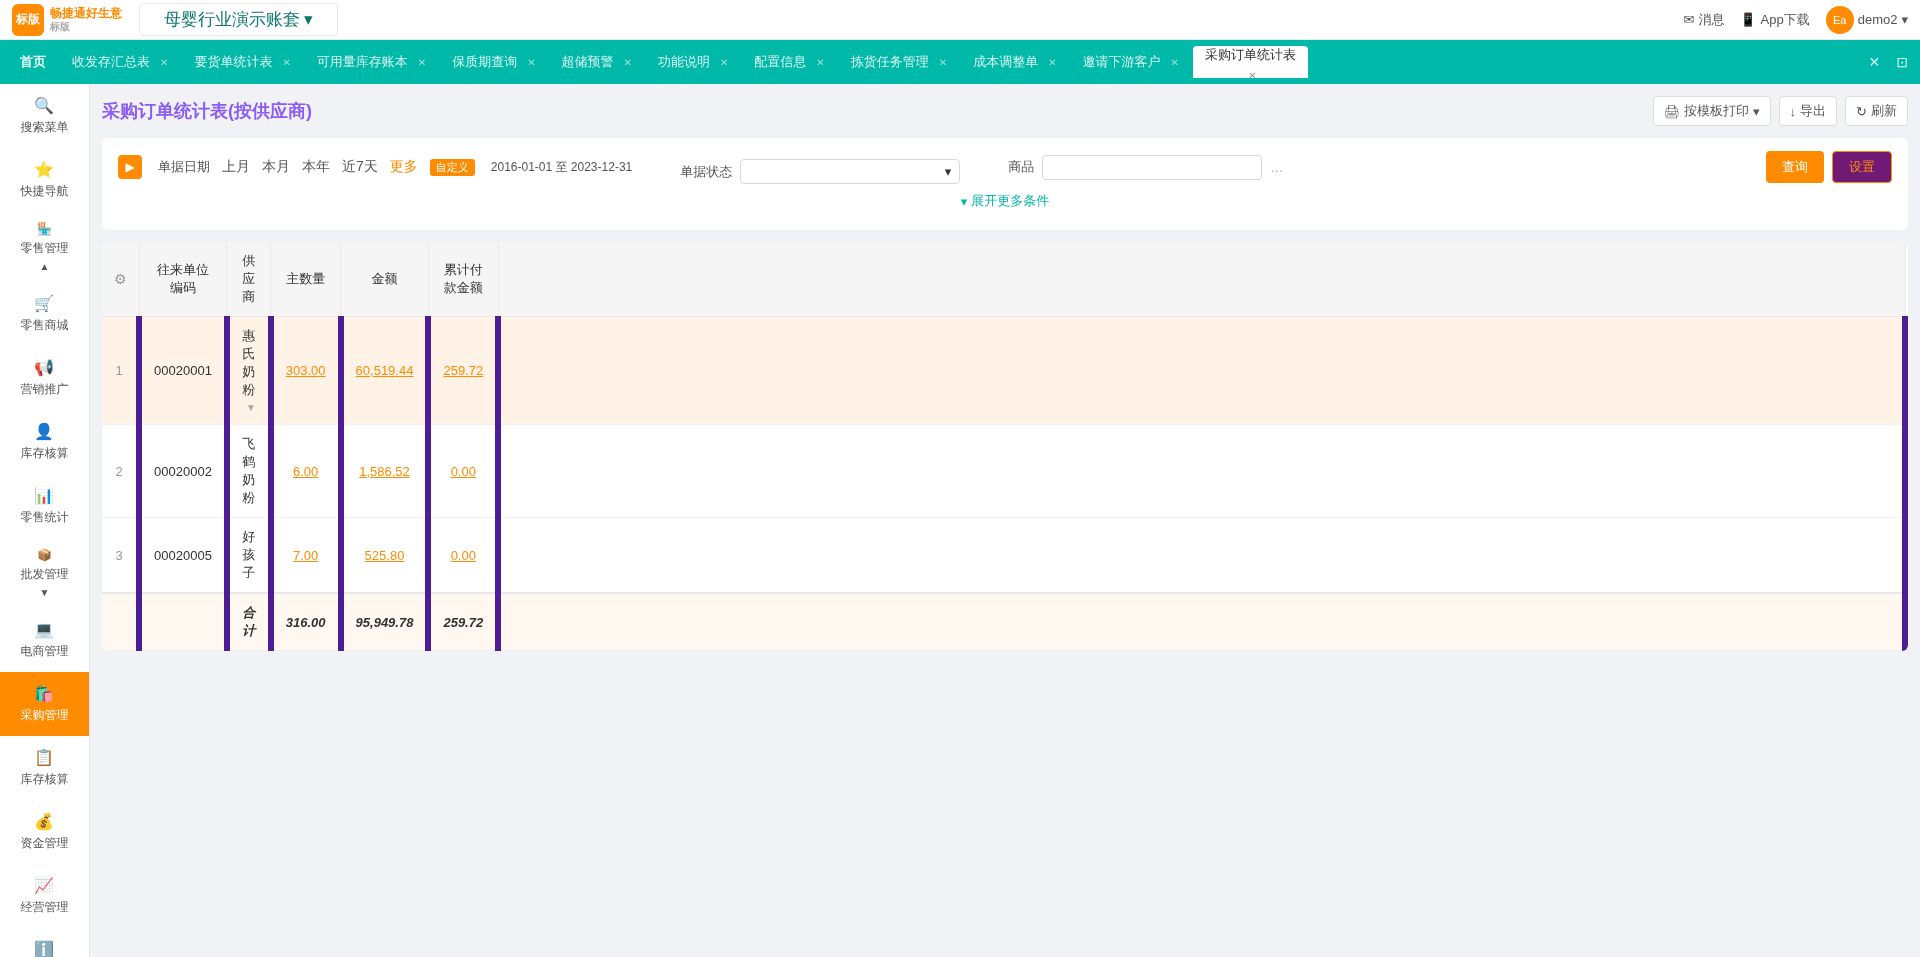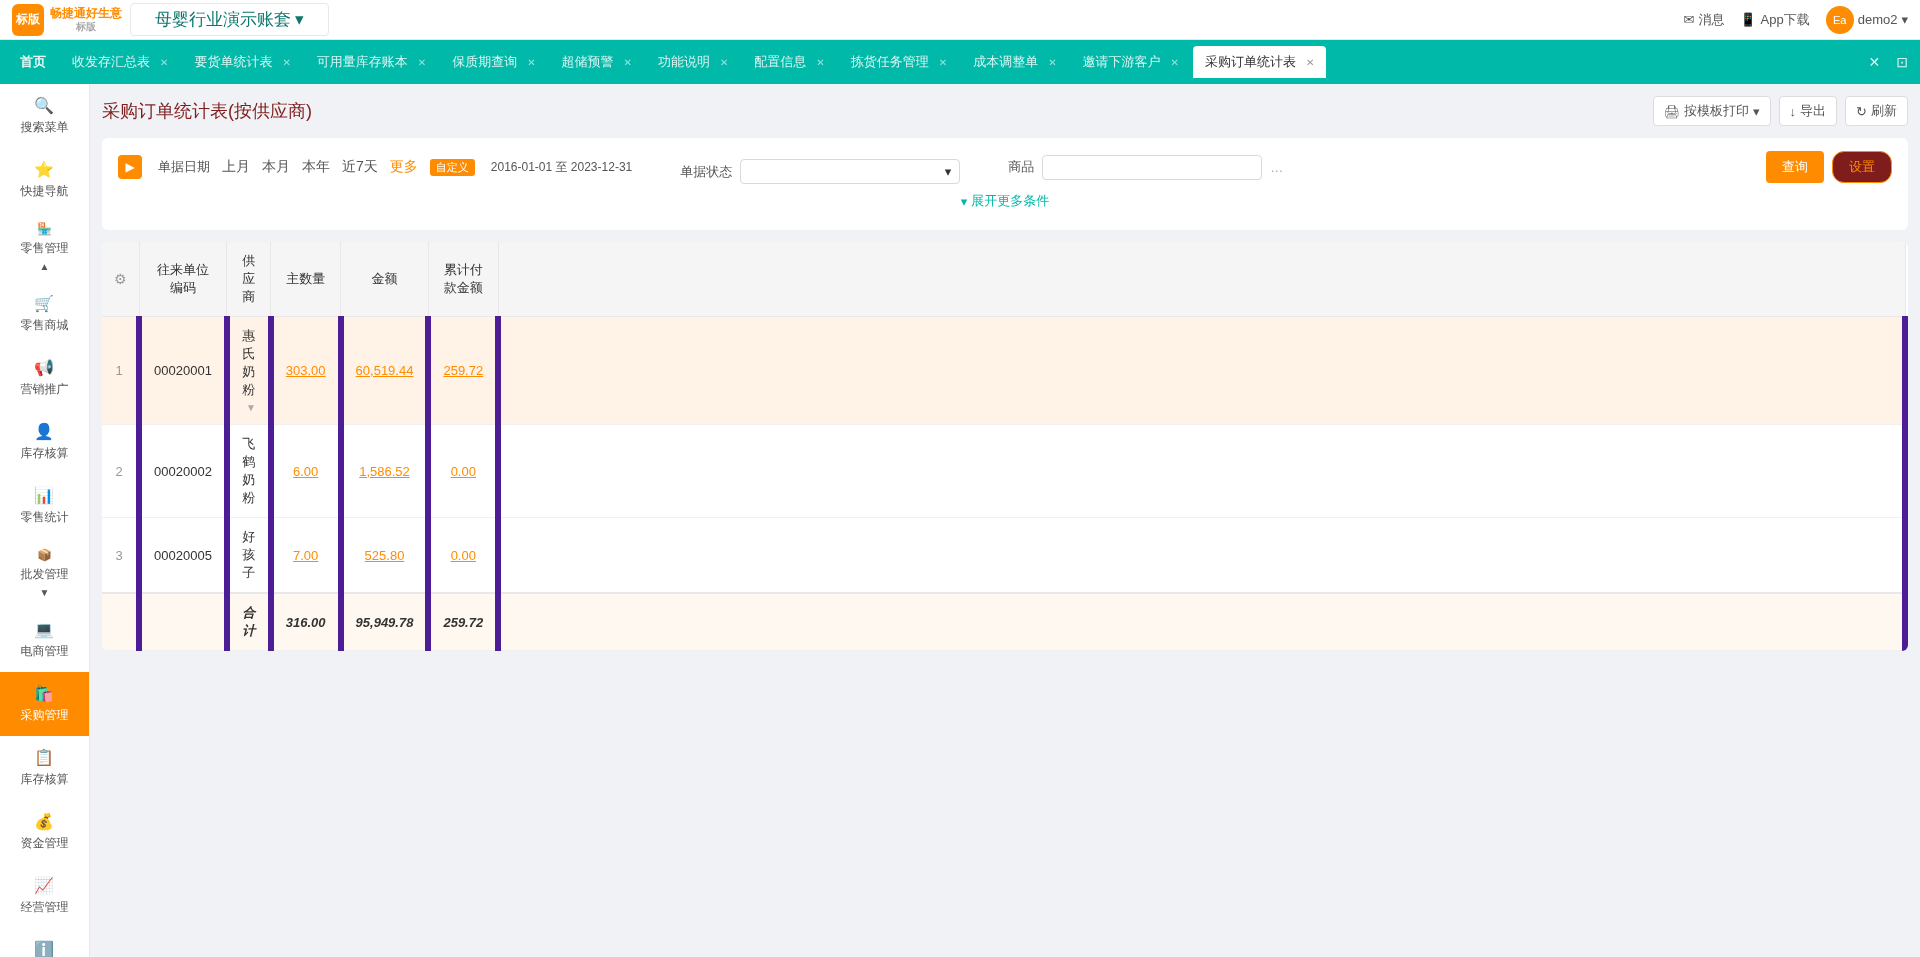--- a/index.html
+++ b/index.html
@@ -1,58 +1,58 @@
 <!DOCTYPE html>
 <html><head>
   <meta charset="utf-8">
   <style>
     * { margin: 0; padding: 0; box-sizing: border-box; }
     body { font-family: 'Microsoft YaHei', Arial, sans-serif; font-size: 13px; background: #f5f5f5; width: 1920px; min-height: 957px; overflow-x: hidden; }
 
     
     .top-bar { height: 40px; background: #fff; display: flex; align-items: center; justify-content: space-between; padding: 0 12px; border-bottom: 1px solid #e8e8e8; }
-    .top-bar-left { display: flex; align-items: center; gap: 8px; text-align: center; }
+    .top-bar-left { display: flex; align-items: center; gap: 17px; }
     .logo-area { display: flex; align-items: center; gap: 6px; }
     .logo-icon { width: 32px; height: 32px; background: #ff8c00; border-radius: 6px; display: flex; align-items: center; justify-content: center; color: white; font-size: 12px; font-weight: bold; }
     .logo-text { color: #ff8c00; font-size: 12px; font-weight: bold; line-height: 1.2; }
     .workspace-selector { display: flex; align-items: center; gap: 4px; color: #0f766e; font-size: 17px; padding: 4px 24px; border: 1px solid #e8e8e8; border-radius: 4px; cursor: pointer; }
     .top-bar-right { display: flex; align-items: center; gap: 16px; }
     .top-bar-action { display: flex; align-items: center; gap: 4px; color: #555; font-size: 13px; cursor: pointer; }
     .avatar { width: 28px; height: 28px; border-radius: 50%; background: #ff8c00; display: flex; align-items: center; justify-content: center; color: white; font-size: 11px; }
 
     
     .nav-tabs { height: 44px; background: #00b9a8; display: flex; align-items: center; padding: 0 8px; gap: 2px; overflow: hidden; }
     .nav-tab { height: 32px; padding: 0 12px; display: flex; align-items: center; gap: 6px; color: rgba(255,255,255,0.85); font-size: 13px; cursor: pointer; border-radius: 4px 4px 0 0; white-space: nowrap; position: relative; }
-    .nav-tab.active { background: #fff; color: #333; border-radius: 4px 4px 0 0; }
+    .nav-tab.active { background: #fff; color: #333; border-radius: 4px 4px 0 0; flex-direction: column; }
     .nav-tab .close-icon { font-size: 10px; color: rgba(255,255,255,0.6); margin-left: 4px; }
     .nav-tab.active .close-icon { color: #999; }
     .nav-tab.home { color: rgba(255,255,255,0.9); font-weight: bold; }
     .nav-tab-end { margin-left: auto; display: flex; align-items: center; gap: 8px; }
     .nav-tab-end-btn { color: rgba(255,255,255,0.85); cursor: pointer; font-size: 14px; padding: 4px; }
 
     
     .layout { display: flex; height: calc(957px - 80px); }
     .sidebar { width: 90px; background: #fff; border-right: 1px solid #e8e8e8; display: flex; flex-direction: column; overflow-y: auto; }
     .sidebar-item { padding: 12px 6px; text-align: center; cursor: pointer; color: #555; font-size: 12px; display: flex; flex-direction: column; align-items: center; gap: 4px; }
     .sidebar-item.active { background: #ff8c00; color: #fff; }
     .sidebar-item .icon { font-size: 16px; }
     .sidebar-item .label { font-size: 12px; }
     .sidebar-group { padding: 10px 6px; text-align: center; cursor: pointer; color: #555; font-size: 12px; display: flex; flex-direction: column; align-items: center; gap: 4px; }
     .sidebar-group .expand-icon { font-size: 10px; }
 
     
     .main { flex: 1; background: #f0f2f5; overflow-y: auto; padding: 12px; }
     .page-header { display: flex; align-items: center; justify-content: space-between; margin-bottom: 12px; }
-    .page-title { font-size: 18px; font-weight: normal; color: #7f1d1d; }
+    .page-title { font-size: 18px; font-weight: bold; color: #8b5cf6; }
     .page-actions { display: flex; align-items: center; gap: 8px; }
     .btn-print { display: flex; align-items: center; gap: 4px; border: 1px solid #ddd; background: #fff; padding: 5px 10px; border-radius: 4px; cursor: pointer; font-size: 13px; color: #555; }
     .btn-export { display: flex; align-items: center; gap: 4px; border: 1px solid #ddd; background: #fff; padding: 5px 10px; border-radius: 4px; cursor: pointer; font-size: 13px; color: #555; }
     .btn-refresh { display: flex; align-items: center; gap: 4px; border: 1px solid #ddd; background: #fff; padding: 5px 10px; border-radius: 4px; cursor: pointer; font-size: 13px; color: #555; }
     .btn-query { background: #ff8c00; color: #fff; border: none; padding: 6px 16px; border-radius: 4px; cursor: pointer; font-size: 13px; }
-    .btn-settings { border: 1px solid #ff8c00; color: #ff8c00; background: #7f1d1d; padding: 6px 16px; border-radius: 12px; cursor: pointer; font-size: 13px; text-align: right; }
+    .btn-settings { border: 1px solid #ff8c00; color: #ff8c00; background: #701a75; padding: 6px 16px; border-radius: 4px; cursor: pointer; font-size: 13px; text-align: right; }
 
     
     .filter-area { background: #fff; border-radius: 6px; padding: 12px 16px; margin-bottom: 12px; }
     .filter-row { display: flex; align-items: center; gap: 16px; flex-wrap: wrap; }
     .filter-toggle { width: 24px; height: 24px; background: #ff8c00; border-radius: 4px; display: flex; align-items: center; justify-content: center; color: white; cursor: pointer; font-size: 12px; flex-shrink: 0; }
     .filter-group { display: flex; align-items: center; gap: 8px; }
     .filter-label { color: #555; font-size: 13px; white-space: nowrap; }
     .date-shortcuts { display: flex; gap: 4px; }
     .date-shortcut { color: #555; font-size: 14px; cursor: pointer; padding: 2px 4px; }
     .date-shortcut.more { color: #ff8c00; }

